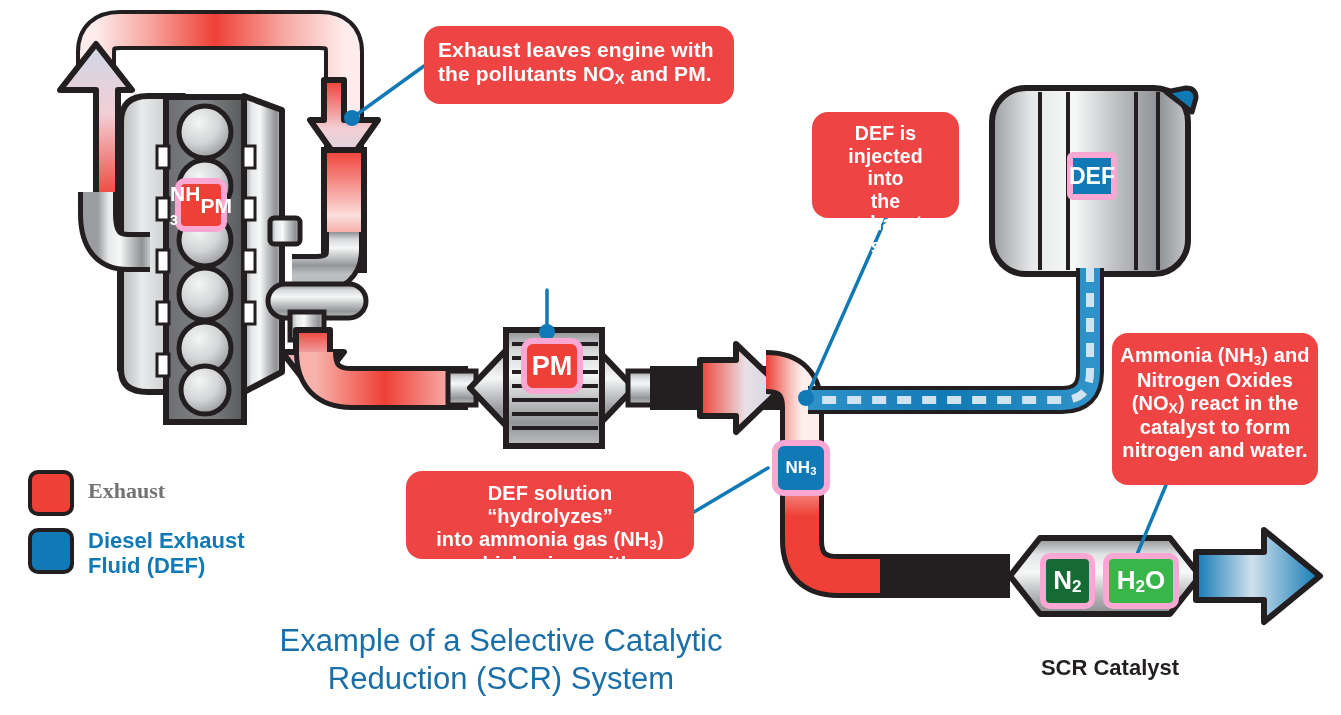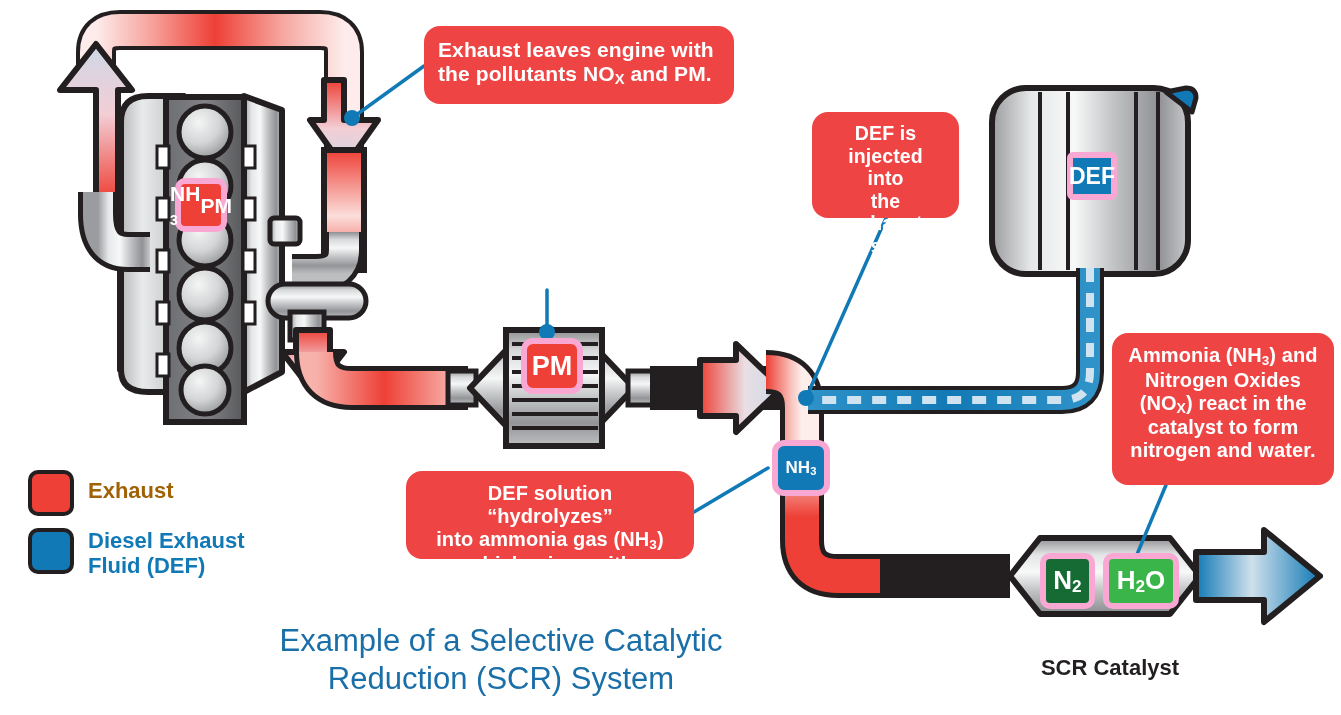--- a/index.html
+++ b/index.html
@@ -16,21 +16,21 @@
   .callout .xsub{font-size:.70em;vertical-align:-0.18em;}
 
   #co-exhaust{left:424px;top:26px;width:310px;height:78px;padding:12px 14px 0;
               font-size:21px;text-align:left;}
   #co-pm{left:408px;top:185px;width:262px;height:105px;padding:12px 12px 0;
          font-size:20.5px;text-align:left;}
   #co-def{left:812px;top:112px;width:147px;height:106px;padding:10px 24px 0;
           font-size:19.5px;}
   #co-hydro{left:406px;top:471px;width:288px;height:88px;padding:11px 26px 0;
             font-size:20px;}
-  #co-ammonia{left:1112px;top:333px;width:222px;height:152px;padding:11px 8px 2px;
+  #co-ammonia{left:1112px;top:333px;width:206px;height:152px;padding:11px 8px 2px;
               font-size:20px;}
 
   
   .chip{position:absolute;display:flex;align-items:center;
         justify-content:center;color:#fff;font-weight:bold;
         border:6px solid #f9a8d4;box-sizing:border-box;line-height:1.0;}
   .chip sub{font-size:.66em;vertical-align:-0.2em;}
   #chip-nh3pm{left:175px;top:178px;width:52px;height:54px;background:#EE4036;
               border-radius:10px;font-size:21px;}
   #chip-nh3pm span{display:block;}
@@ -45,21 +45,21 @@
   #chip-h2o{left:1103px;top:553px;width:76px;height:56px;background:#39B54A;
             border-radius:10px;font-size:26px;}
 
   
   #legend{position:absolute;left:28px;top:470px;}
   .legend-row{display:flex;align-items:flex-start;margin-bottom:12px;}
   .legend-swatch{width:46px;height:46px;border:4px solid #231f20;border-radius:10px;
                  flex:0 0 auto;box-sizing:border-box;}
   .legend-label{margin-left:14px;font-weight:bold;font-size:22px;line-height:1.12;
                 padding-top:9px;}
-  #legend-label-exhaust{color:#a16207;}
+  #legend-label-exhaust{color:#737373;font-family:Liberation Serif, serif;}
   #legend-label-def{color:#1179B5;padding-top:1px;}
 
   
   #diagram-title{position:absolute;left:236px;top:622px;width:530px;text-align:center;
                  color:#1A6FA8;font-size:31px;line-height:1.24;}
   #scr-label{position:absolute;left:1000px;top:655px;width:220px;text-align:center;
              color:#231f20;font-size:22px;font-weight:bold;}
 </style>
 </head>
 <body>

